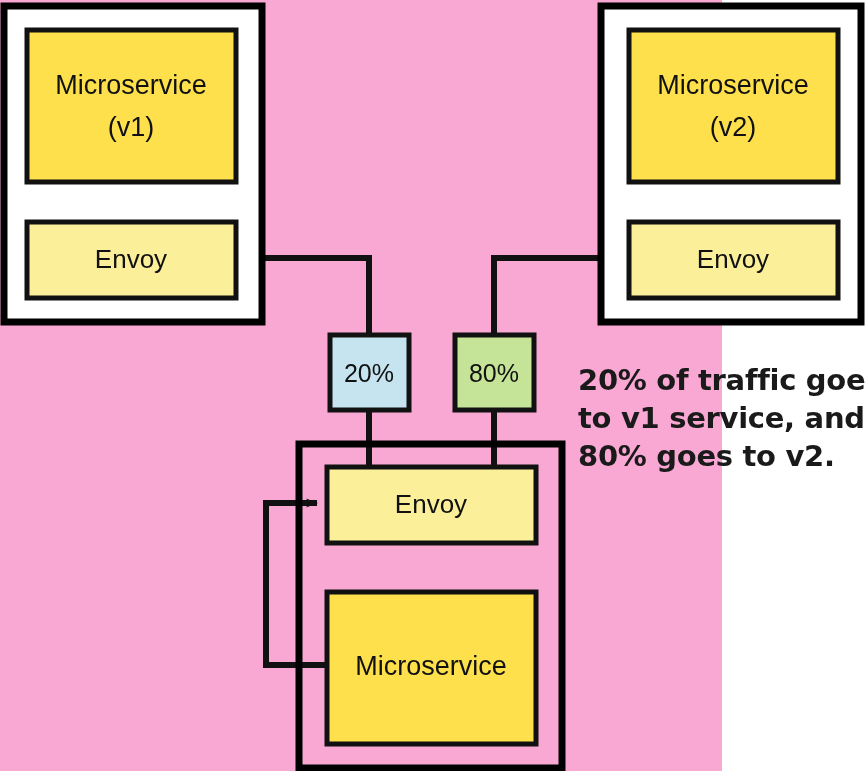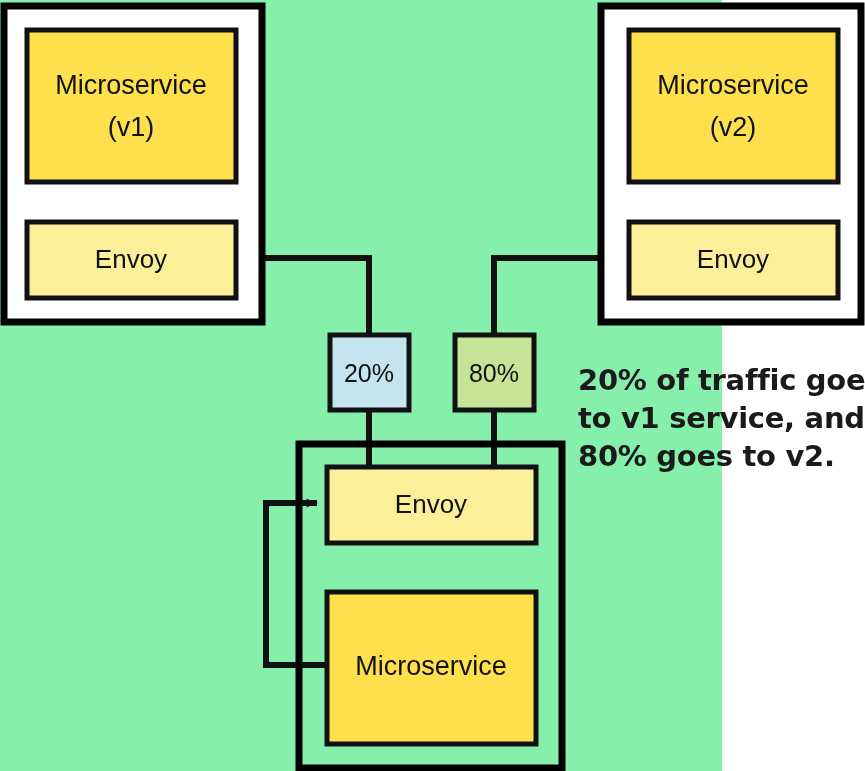--- a/index.html
+++ b/index.html
@@ -10,21 +10,21 @@
   body {
     width: 865px;
     height: 771px;
     font-family: "Liberation Sans", sans-serif;
     overflow: hidden;
   }
   #diagram-root {
     position: relative;
     width: 722px;
     height: 771px;
-    background: #86efac;
+    background: #f9a8d4;
   }
   svg.canvas {
     position: absolute;
     top: 0;
     left: 0;
     width: 865px;
     height: 771px;
     display: block;
   }
   .box-label {

